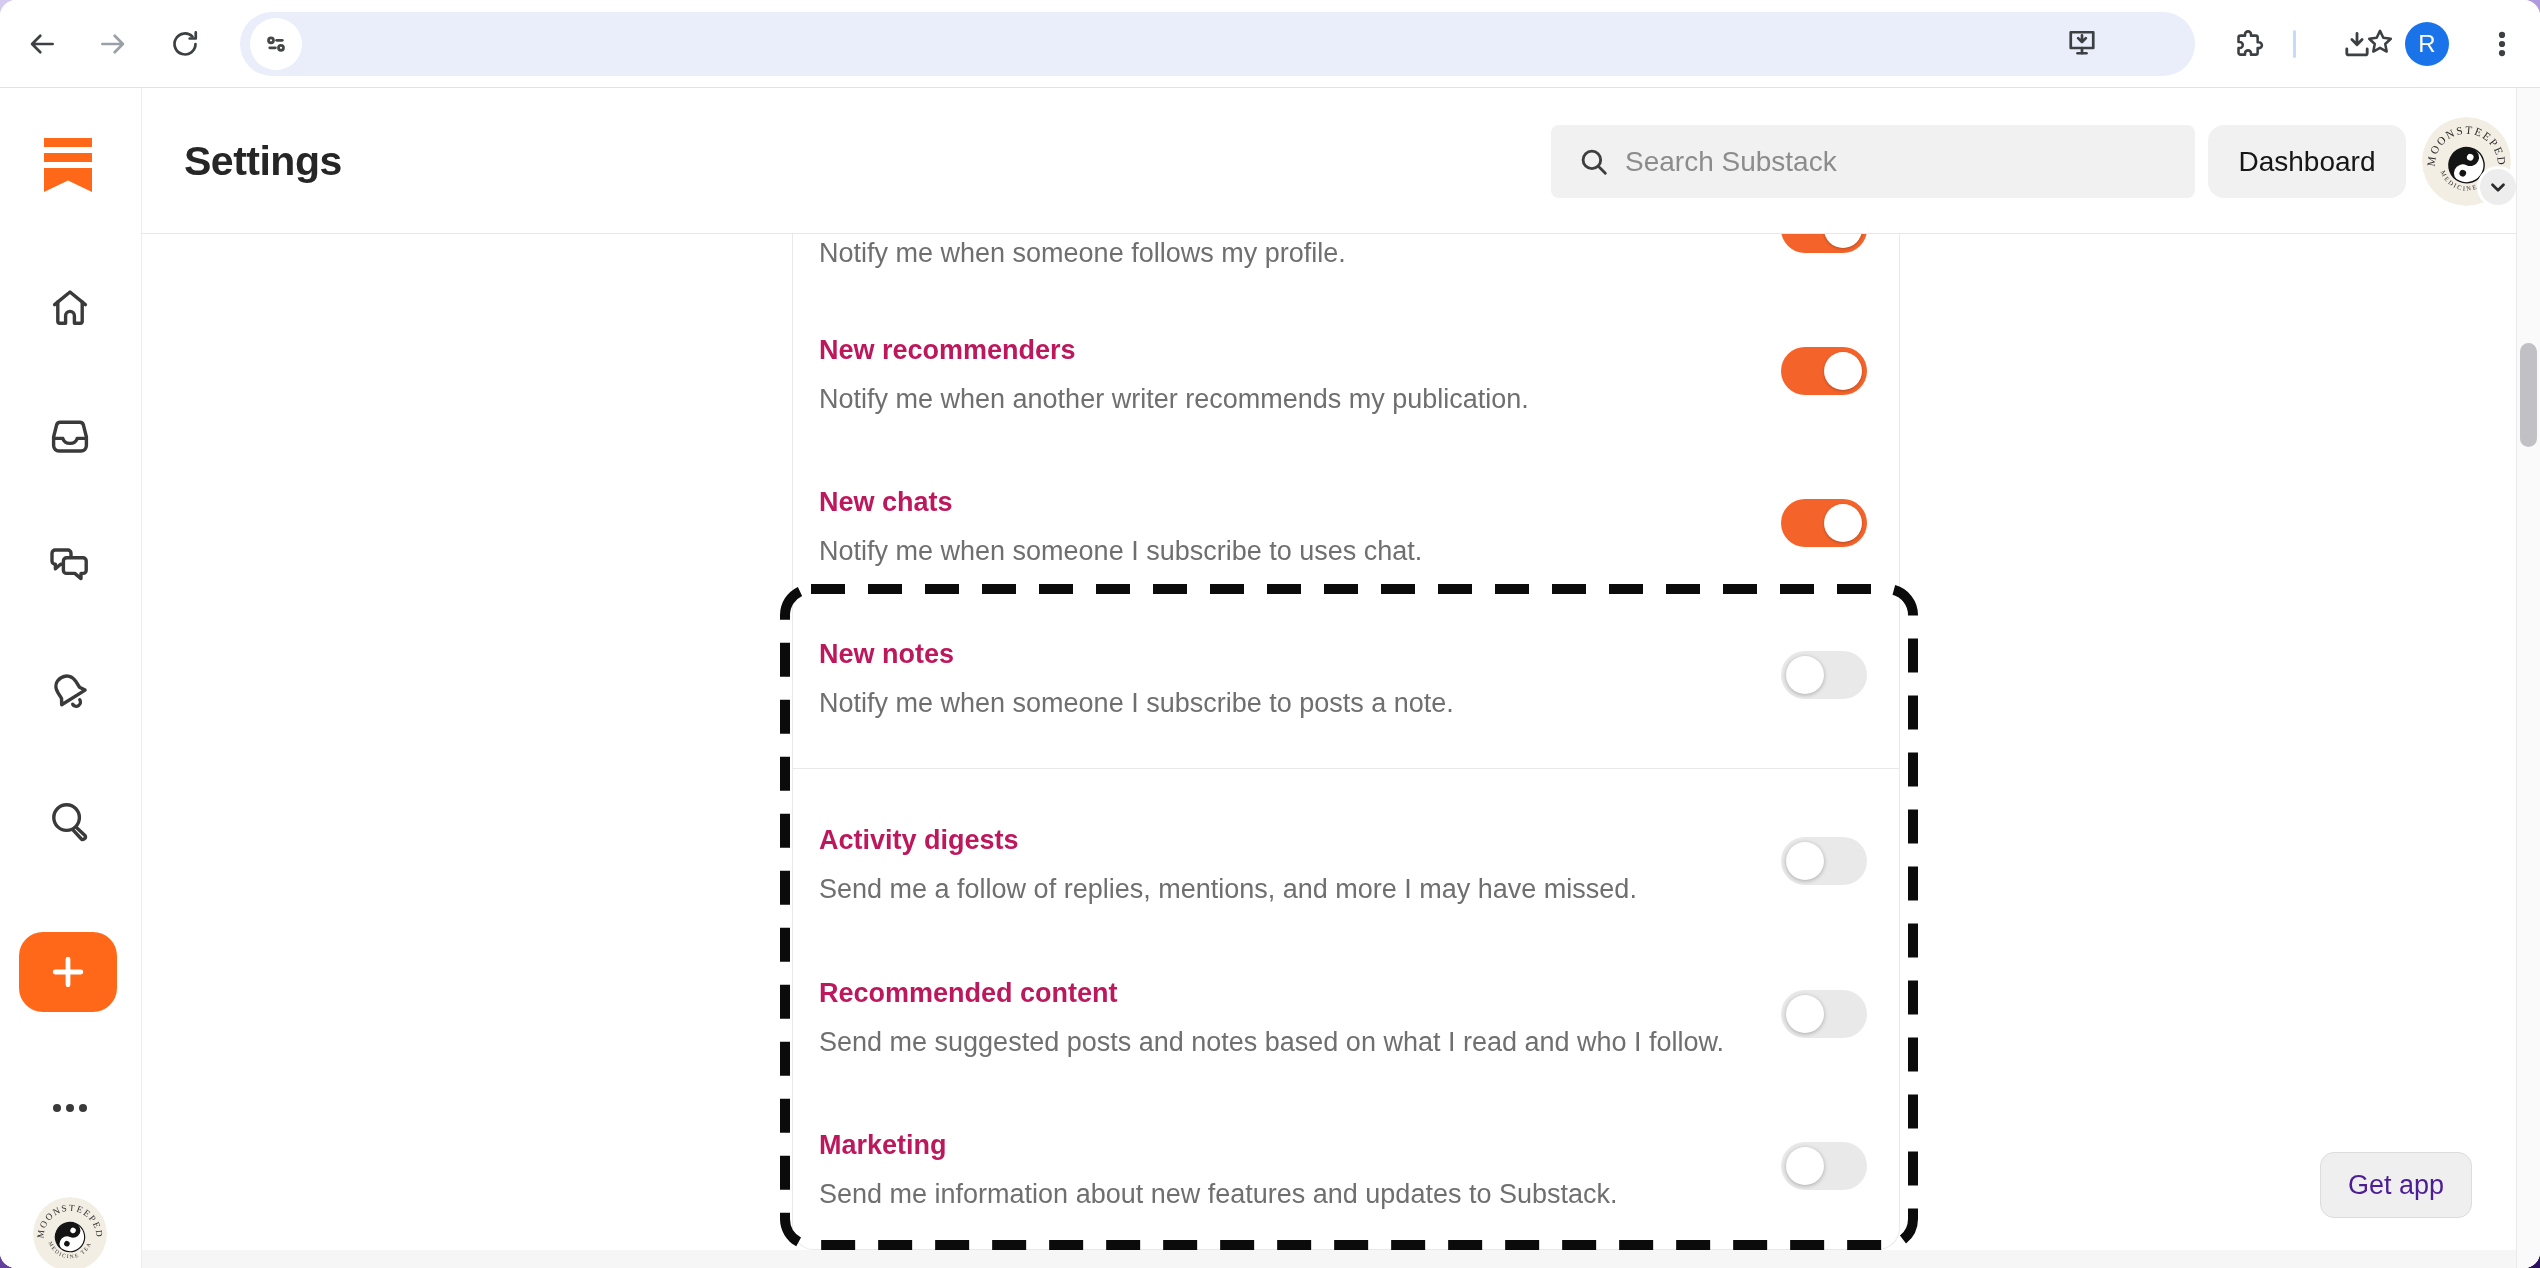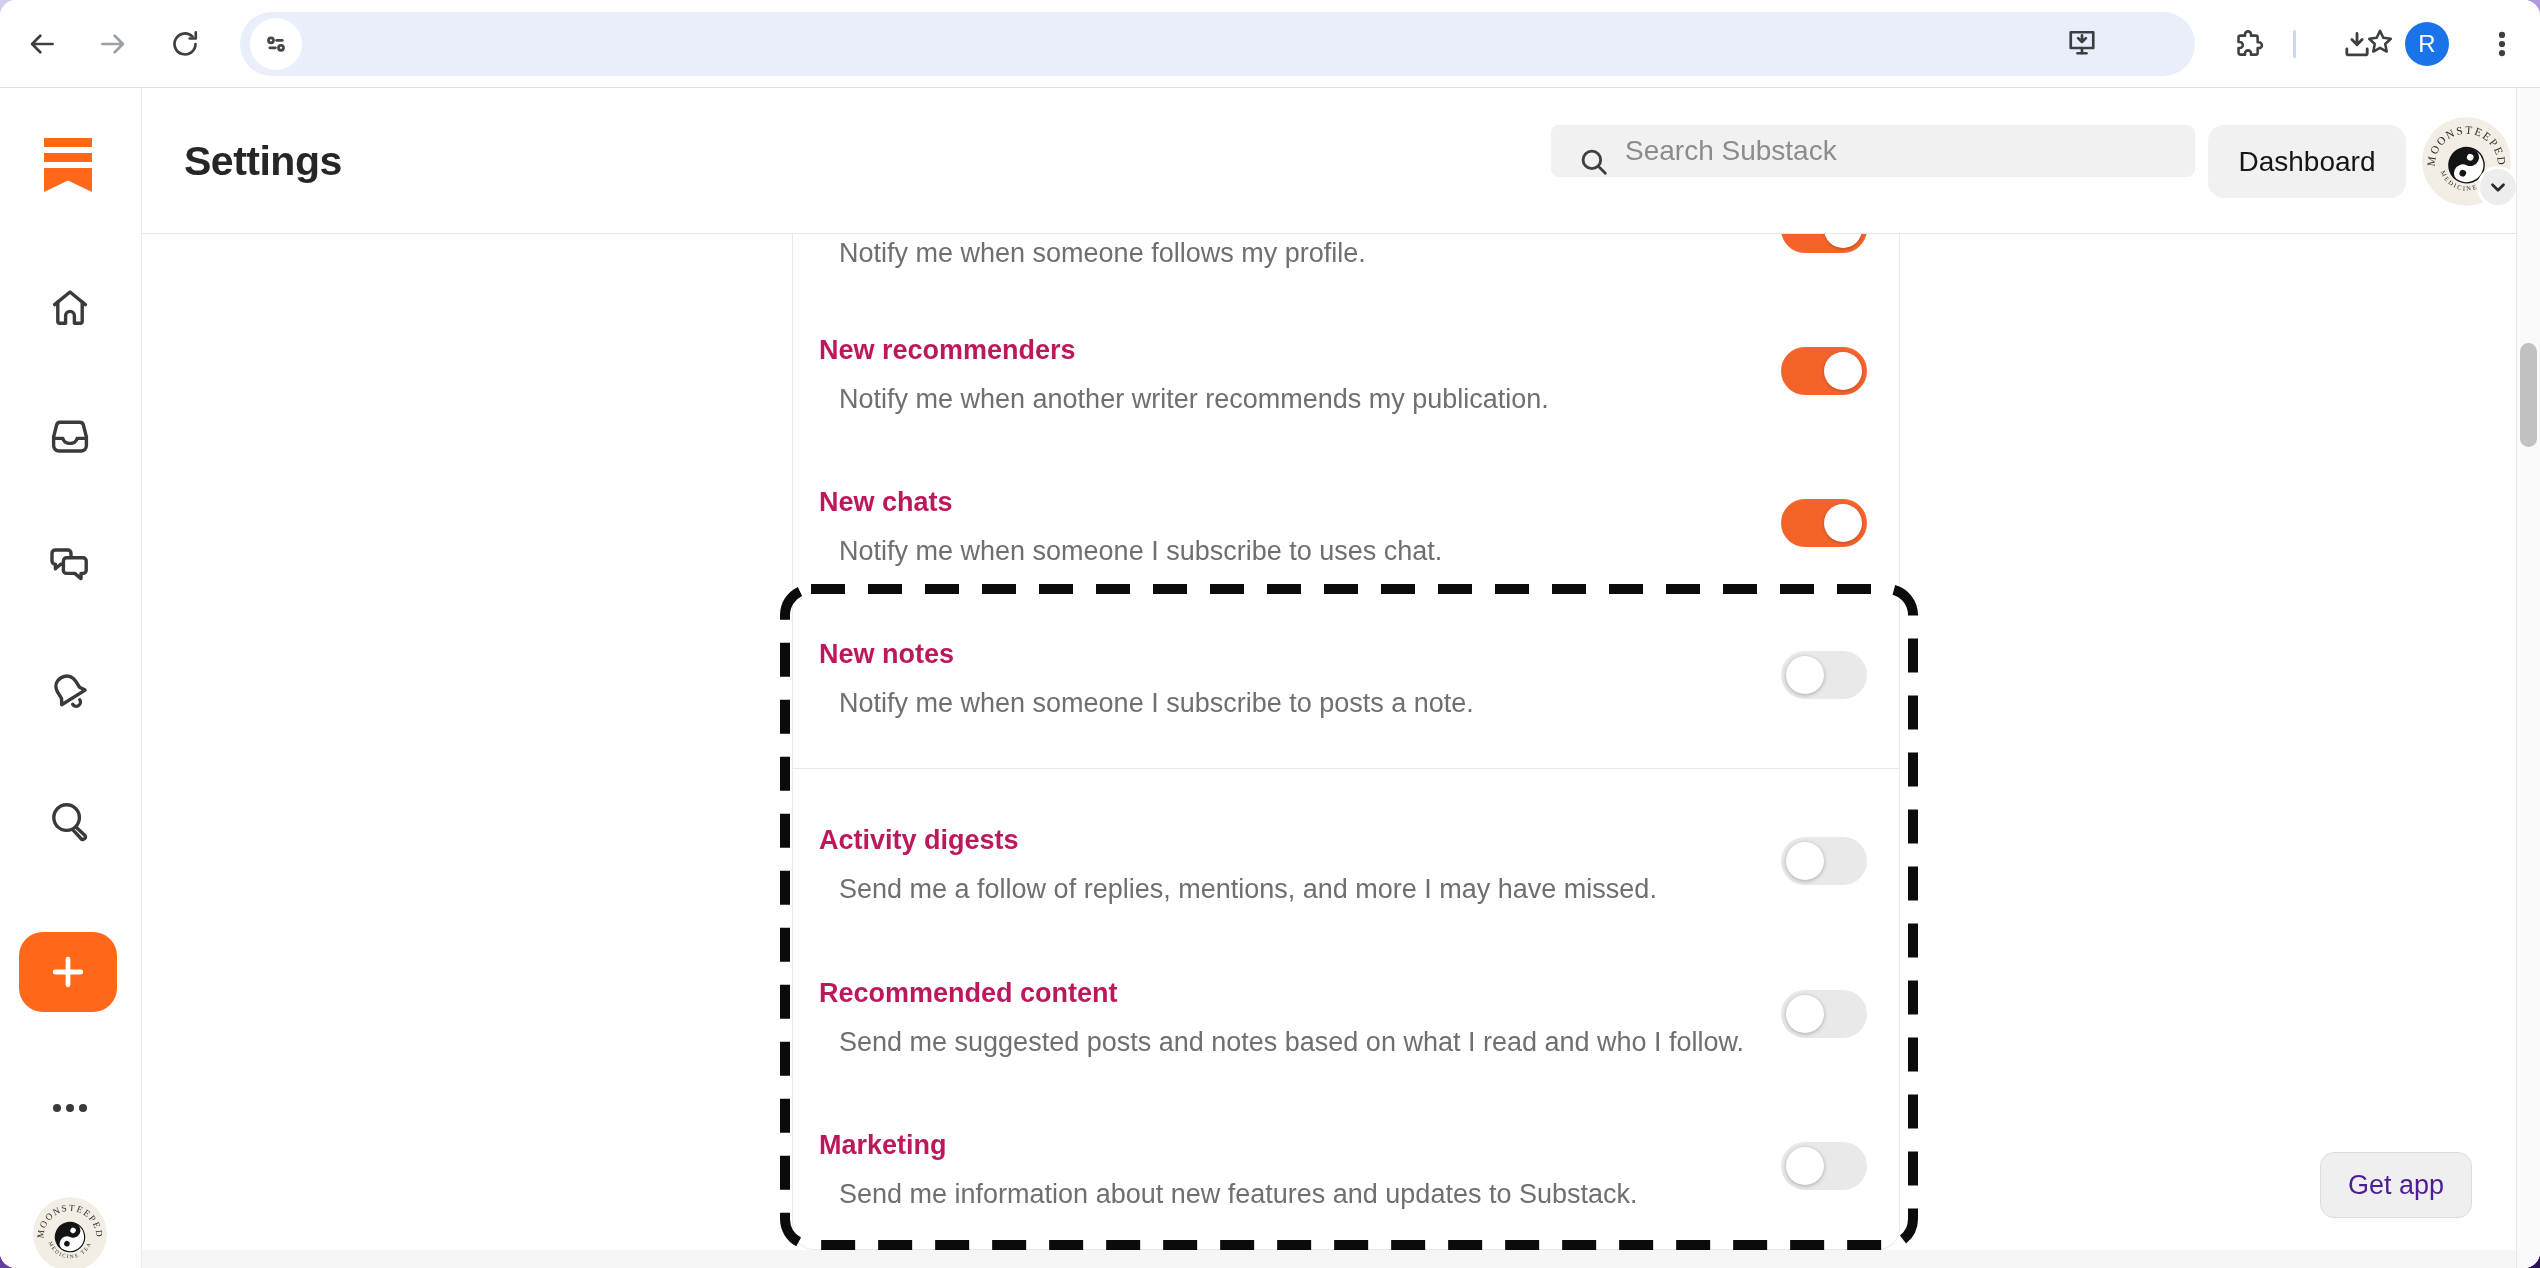--- a/index.html
+++ b/index.html
@@ -60,21 +60,21 @@
   .dots-ico svg { stroke: none; fill: #3a3a3a; }
   .side-avatar { position: absolute; left: 33px; top: 1109px; width: 74px; height: 74px; border-radius: 50%; overflow: hidden; }
   
   .main { position: absolute; left: 142px; top: 0; right: 24px; bottom: 0; }
   .app-header {
     position: absolute; left: 0; top: 0; right: 0; height: 146px;
     background: #fff; border-bottom: 1px solid #e7e7e7;
   }
   .page-title { position: absolute; left: 42px; top: 50%; transform: translateY(-50%); font-size: 41px; font-weight: 700; color: #262626; letter-spacing: -0.5px; }
   .search-pill {
-    position: absolute; left: 1409px; top: 37px; width: 644px; height: 52px;
+    position: absolute; left: 1409px; top: 37px; width: 644px; height: 73px;
     background: #f1f1f1; border-radius: 8px;
   }
   .search-pill svg { position: absolute; left: 26px; top: 20px; width: 34px; height: 34px; stroke: #3f3f3f; fill: none; stroke-width: 2; stroke-linecap: round; }
   .search-input {
     position: absolute; left: 74px; top: 0; width: 540px; height: 100%;
     border: none; outline: none; background: transparent;
     font-family: "Liberation Sans", sans-serif; font-size: 28px; color: #333;
   }
   .search-input::placeholder { color: #8c8c8c; opacity: 1; }
   .dashboard-btn {
@@ -93,21 +93,21 @@
   
   .content { position: absolute; left: 0; top: 146px; right: 0; bottom: 0; background: #fff; overflow: hidden; }
   .card {
     position: absolute; left: 650px; top: 0; width: 1108px; height: 1016px;
     background: #fff;
     border-left: 1px solid #e9e9e9; border-right: 1px solid #e9e9e9; border-bottom: 1px solid #e9e9e9;
     border-radius: 0 0 22px 22px;
   }
   .below-strip { position: absolute; left: 0; right: 0; top: 1016px; bottom: 0; background: #f6f6f6; }
   .row-title { position: absolute; left: 26px; font-size: 27px; font-weight: 700; color: #be185d; white-space: nowrap; }
-  .row-desc  { position: absolute; left: 26px; font-size: 27px; color: #6f6f6f; white-space: nowrap; margin-left: 20px; }
+  .row-desc  { position: absolute; left: 26px; font-size: 27px; color: #6f6f6f; white-space: nowrap; }
   .card-divider { position: absolute; left: 0; right: 0; top: 534px; height: 1px; background: #e8e8e8; }
   .toggle {
     position: absolute; left: 988px; width: 86px; height: 48px; border-radius: 24px;
     background: #e9e9e9; cursor: pointer;
   }
   .toggle .knob {
     position: absolute; left: 5px; top: 5px; width: 38px; height: 38px; border-radius: 50%;
     background: #fff; box-shadow: 0 1px 4px rgba(0,0,0,.28);
   }
   .toggle.on { background: #f4632a; }

